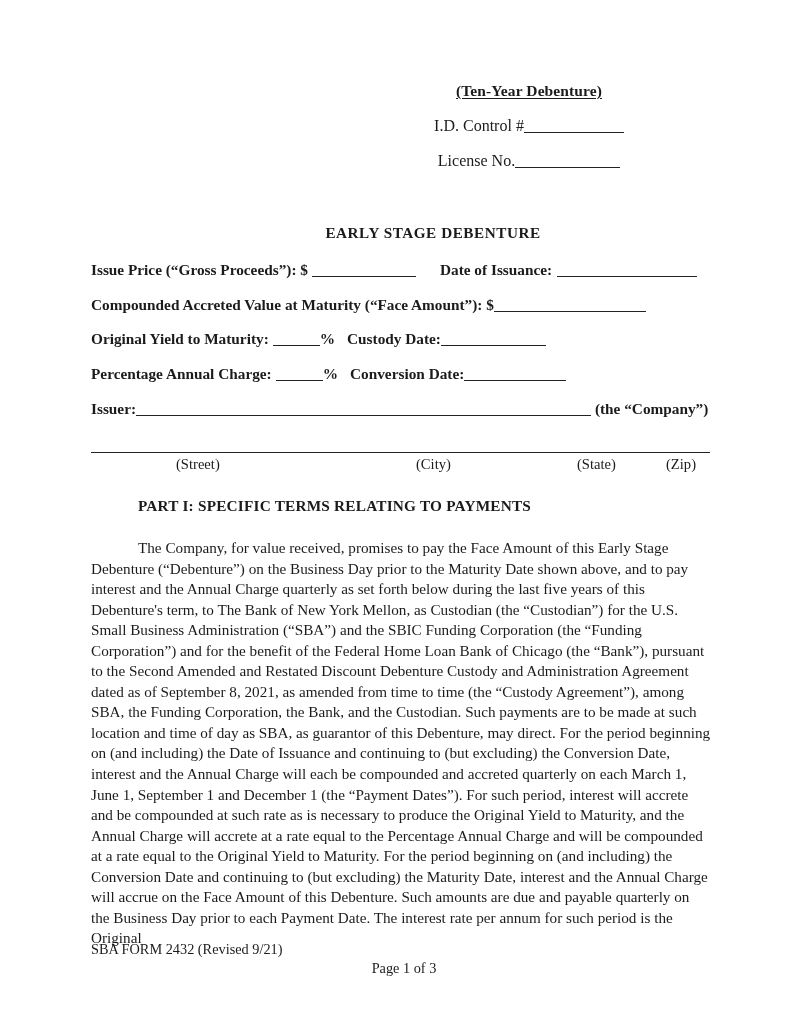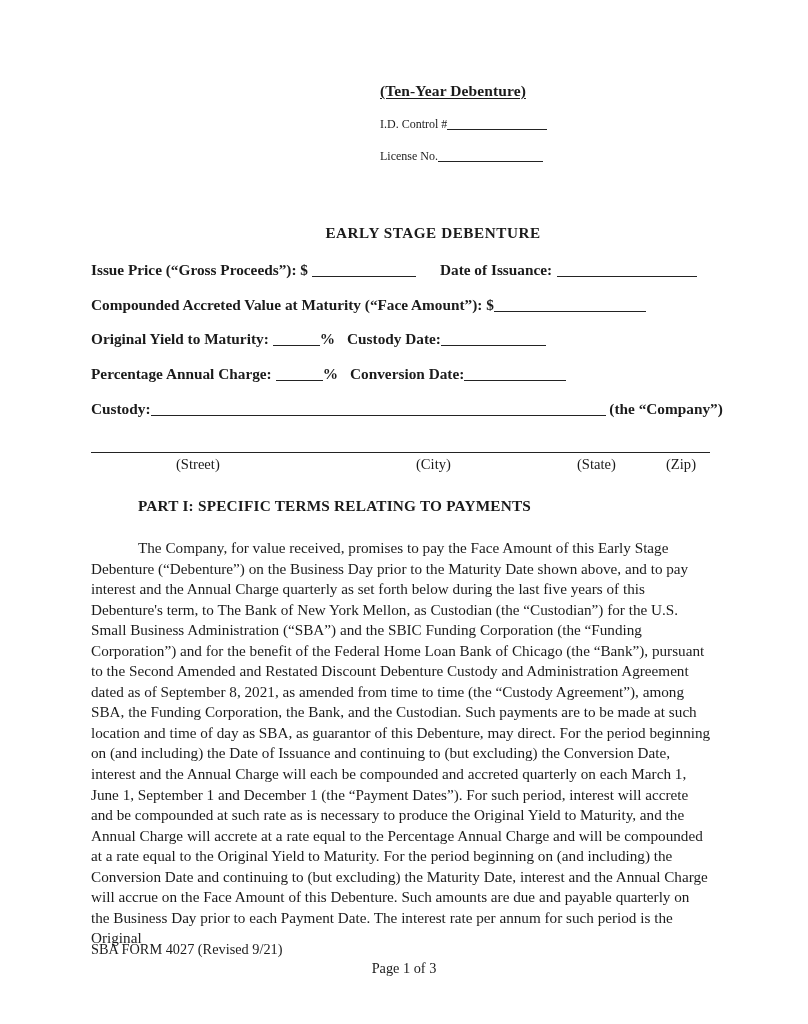--- a/index.html
+++ b/index.html
@@ -22,36 +22,36 @@
     left: 0;
     top: 0;
     width: 808px;
     height: 1024px;
     background: #ffffff;
   }
 
   
   .header-block {
     position: absolute;
-    left: 380px;
+    left: 364px;
     top: 82px;
     width: 330px;
-    text-align: left;
+    text-align: center;
   }
   .doc-kicker {
     font-weight: bold;
     font-size: 15.5px;
     letter-spacing: .1px;
     text-decoration: underline;
     text-underline-offset: 2px;
     white-space: nowrap;
   }
   .ctrl-line {
     margin-top: 17px;
-    font-size: 12px;
+    font-size: 16px;
     white-space: nowrap;
     display: block;
   }
   .ctrl-line .rule {
     display: inline-block;
     border-bottom: 1.1px solid #232323;
     vertical-align: baseline;
     height: 0.92em;
     margin-bottom: -2px;
   }
@@ -190,32 +190,32 @@
   <div class="form-area">
 
     <div class="frow"><span>Issue Price (“Gross Proceeds”): $</span><span class="fill fill-gross"></span><span class="gap-sm"></span><span>Date of Issuance:</span><span class="fill fill-issdate"></span></div>
 
     <div class="frow"><span>Compounded Accreted Value at Maturity (“Face Amount”): $</span><span class="fill fill-face"></span></div>
 
     <div class="frow"><span>Original Yield to Maturity:</span><span class="fill fill-pct"></span><span>%</span><span class="gap-xs"></span><span>Custody Date:</span><span class="fill fill-mat"></span></div>
 
     <div class="frow"><span>Percentage Annual Charge:</span><span class="fill fill-pct"></span><span>%</span><span class="gap-xs"></span><span>Conversion Date:</span><span class="fill fill-conv"></span></div>
 
-    <div class="frow"><span>Custody:</span><span class="fill fill-issuer"></span> <span>(the “Company”)</span></div>
+    <div class="frow"><span>Issuer:</span><span class="fill fill-issuer"></span> <span>(the “Company”)</span></div>
 
   </div>
 
   <div class="addr-rule"></div>
   <div class="addr-labels">
     <span class="lbl-street">(Street)</span>
     <span class="lbl-city">(City)</span>
     <span class="lbl-state">(State)</span>
     <span class="lbl-zip">(Zip)</span>
   </div>
 
   <div class="part-heading">PART I: SPECIFIC TERMS RELATING TO PAYMENTS</div>
 
   <div class="body-copy">The Company, for value received, promises to pay the Face Amount of this Early Stage Debenture (“Debenture”) on the Business Day prior to the Maturity Date shown above, and to pay interest and the Annual Charge quarterly as set forth below during the last five years of this Debenture's term, to The Bank of New York Mellon, as Custodian (the “Custodian”) for the U.S. Small Business Administration (“SBA”) and the SBIC Funding Corporation (the “Funding Corporation”) and for the benefit of the Federal Home Loan Bank of Chicago (the “Bank”), pursuant to the Second Amended and Restated Discount Debenture Custody and Administration Agreement dated as of September 8, 2021, as amended from time to time (the “Custody Agreement”), among SBA, the Funding Corporation, the Bank, and the Custodian. Such payments are to be made at such location and time of day as SBA, as guarantor of this Debenture, may direct. For the period beginning on (and including) the Date of Issuance and continuing to (but excluding) the Conversion Date, interest and the Annual Charge will each be compounded and accreted quarterly on each March 1, June 1, September 1 and December 1 (the “Payment Dates”). For such period, interest will accrete and be compounded at such rate as is necessary to produce the Original Yield to Maturity, and the Annual Charge will accrete at a rate equal to the Percentage Annual Charge and will be compounded at a rate equal to the Original Yield to Maturity. For the period beginning on (and including) the Conversion Date and continuing to (but excluding) the Maturity Date, interest and the Annual Charge will accrue on the Face Amount of this Debenture. Such amounts are due and payable quarterly on the Business Day prior to each Payment Date. The interest rate per annum for such period is the Original</div>
 
-  <div class="footer-form">SBA FORM 4027 (Revised 9/21)</div>
+  <div class="footer-form">SBA FORM 2432 (Revised 9/21)</div>
   <div class="footer-page">Page 1 of 3</div>
 
 </div>
 
 </body></html>

